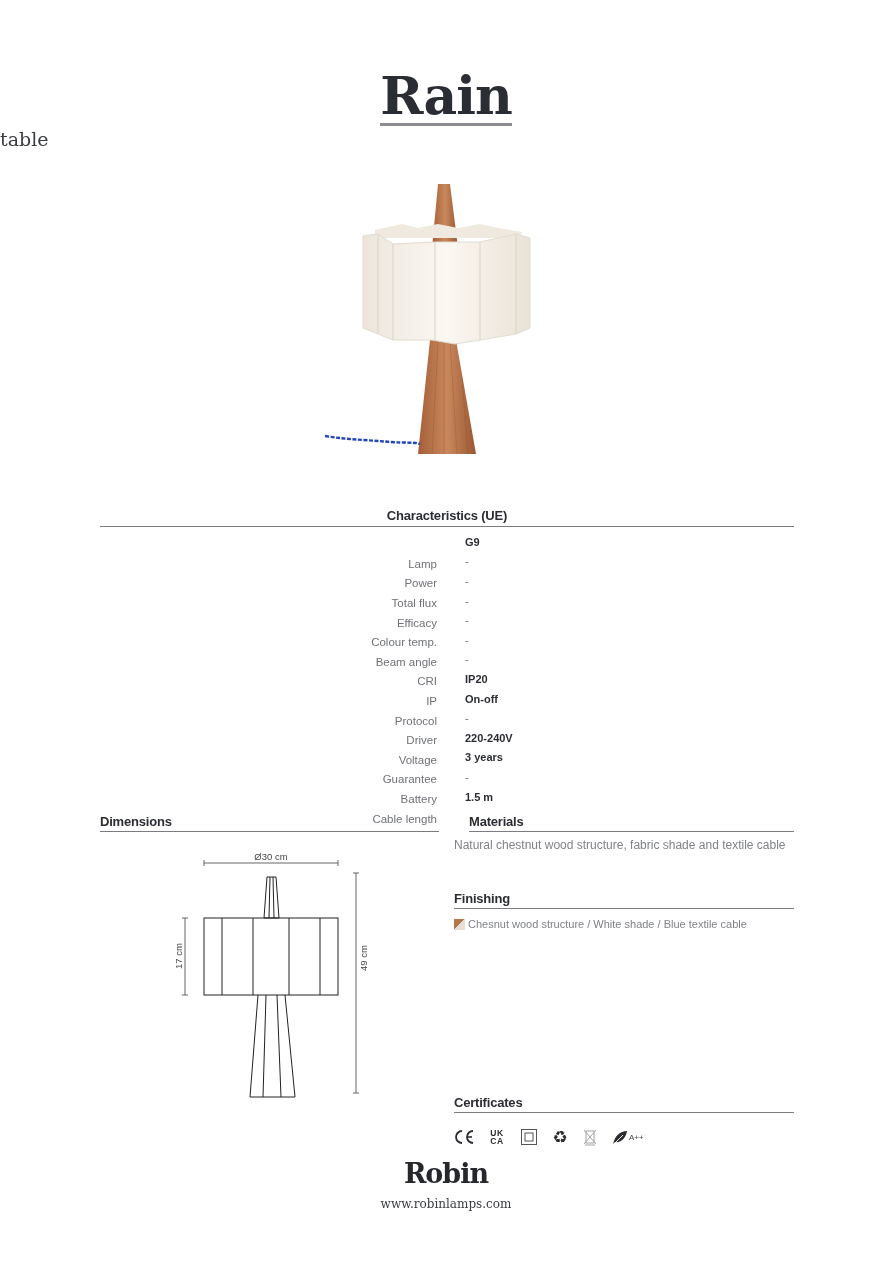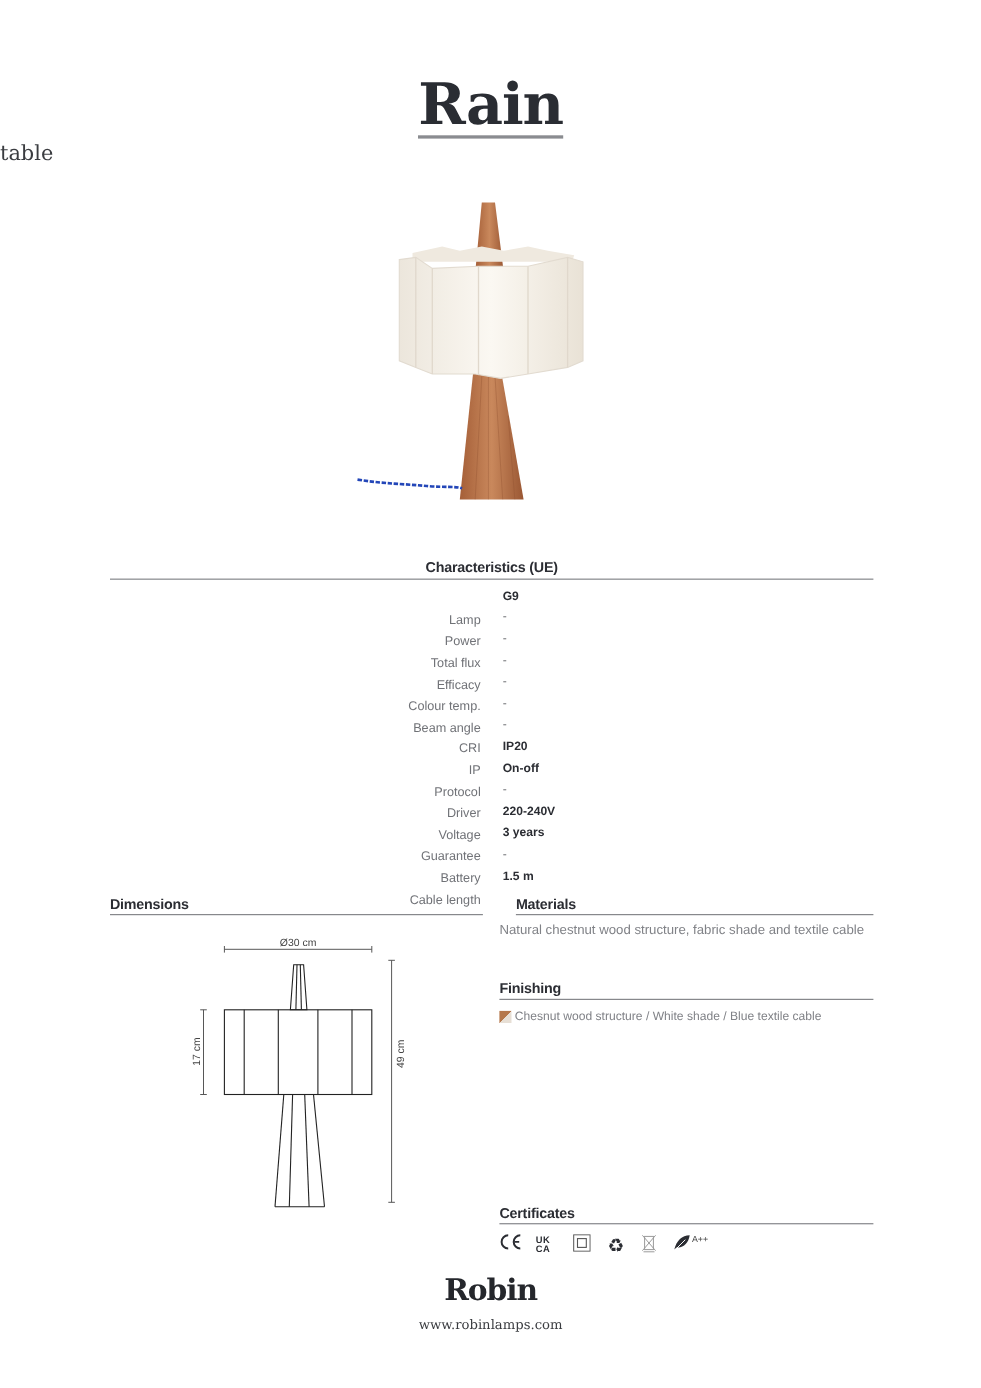--- a/index.html
+++ b/index.html
@@ -22,38 +22,38 @@
   .section-title { font-size: 13px; font-weight: bold; color: #2b2d33; letter-spacing: -0.2px; }
   .rule { height: 1px; background: #7a7c80; }
 
   .char-head { position: absolute; left: 100px; top: 508px; width: 694px; text-align: center; }
   .char-head .section-title { font-size: 13px; }
   .char-head .rule { margin-top: 3px; }
 
   .char-table { position: absolute; left: 100px; top: 532px; width: 694px; }
   .char-row { display: flex; height: 19.6px; align-items: center; font-size: 11.5px; }
   .char-row .k { width: 337px; text-align: right; color: #707277; margin-top: 44px; }
-  .char-row .v { margin-left: 20px; color: #2b2d33; font-weight: bold; font-size: 11px; }
+  .char-row .v { margin-left: 28px; color: #2b2d33; font-weight: bold; font-size: 11px; }
   .char-row .v.dash { color: #6a6c70; font-weight: normal; }
 
   .dim-head { position: absolute; left: 100px; top: 814px; width: 339px; }
   .dim-head .rule { margin-top: 2px; }
   .mat-head { position: absolute; left: 454px; top: 814px; width: 340px; padding-left: 15px; }
   .mat-head .rule { margin-top: 2px; }
   .mat-text { position: absolute; left: 454px; top: 837px; width: 340px; font-size: 12px; color: #808287; line-height: 17px; }
 
   .fin-head { position: absolute; left: 454px; top: 891px; width: 340px; }
   .fin-head .rule { margin-top: 2px; }
   .fin-row { position: absolute; left: 454px; top: 918px; display: flex; align-items: center; font-size: 11px; color: #808287; }
   .swatch { width: 11px; height: 11px; margin-right: 3px; background: linear-gradient(135deg, #b5774a 0%, #b5774a 50%, #e7dfd5 50%, #e7dfd5 100%); }
 
   .cert-head { position: absolute; left: 454px; top: 1095px; width: 340px; }
   .cert-head .rule { margin-top: 2px; }
   .cert-icons { position: absolute; left: 454px; top: 1121px; display: flex; align-items: center; gap: 0; }
-  .cert-icon { display: inline-flex; align-items: flex-start; justify-content: center; color: #2b2d33; }
+  .cert-icon { display: inline-flex; align-items: center; justify-content: center; color: #2b2d33; margin-top: 6px; }
 
   .drawing { position: absolute; left: 160px; top: 845px; width: 230px; height: 260px; }
 
   .brand { position: absolute; left: 0; width: 892px; top: 1158px; text-align: center;
     font-family: "DejaVu Serif", serif; font-weight: bold; font-size: 27px; color: #25272c; letter-spacing: -1px; }
   .url { position: absolute; left: 0; width: 892px; top: 1197px; text-align: center;
     font-family: "DejaVu Serif", serif; font-size: 12px; color: #3a3c40; }
 </style>
 </head>
 <body>

